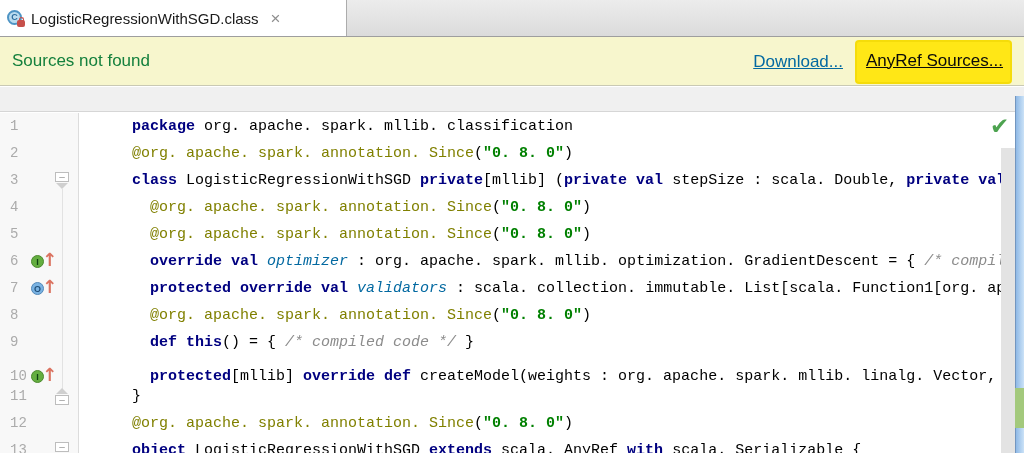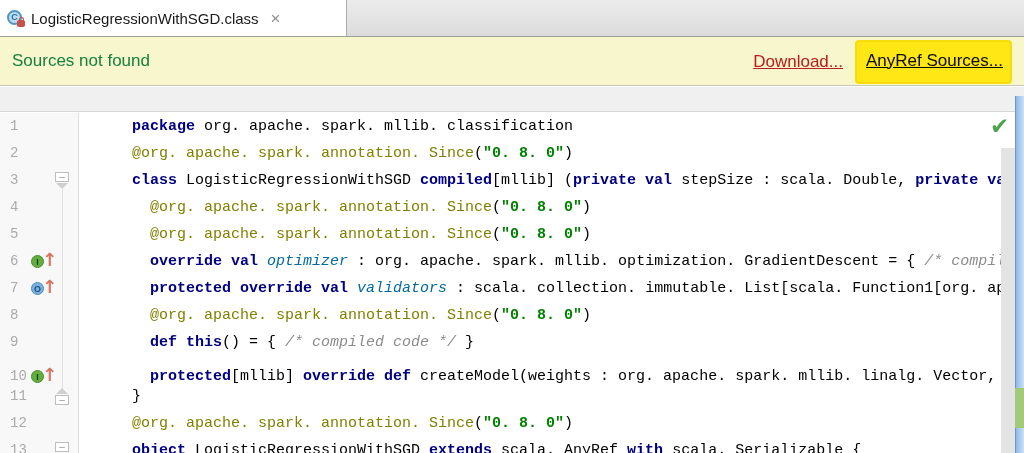--- a/index.html
+++ b/index.html
@@ -22,21 +22,21 @@
                      border-radius:2px; }
   .classicon .lock::before { content:""; position:absolute; left:1.5px; top:-3px; width:3px; height:3px;
                      border:1.5px solid #C7504B; border-bottom:none; border-radius:3px 3px 0 0; }
 
   
   .banner { position:absolute; left:0; top:37px; width:1024px; height:49px; background:#F7F6CD;
             border-bottom:1px solid #C9C9B4; display:flex; align-items:center; }
   .banner-msg { font-size:17px; color:#15803d; margin-left:12px; }
   .banner-links { position:absolute; right:14px; top:0; height:49px; display:flex; align-items:center; }
   .lnk { font-size:17px; text-decoration:underline; cursor:pointer; white-space:nowrap; }
-  .lnk-download { color:#b91c1c; margin-right:14px; }
+  .lnk-download { color:#0369a1; margin-right:14px; }
   .hl { background:#FFE716; box-shadow:0 0 0 2px #F5DC0A; border-radius:2px;
         padding:9px 7px 11px 9px; }
   .lnk-attach { color:#0A0A0A; }
 
   
   .band { position:absolute; left:0; top:87px; width:1024px; height:25px; background:#F0F0F0;
           border-bottom:1px solid #D6D6D6; }
 
   
   .editor { position:absolute; left:0; top:113px; width:1024px; height:340px; background:#FFFFFF; }
@@ -121,21 +121,21 @@
         </div>
         <div class="row" style="top: 27px;">
           <span class="ln">2</span>
           <span class="code"><span class="ann">@org. apache. spark. annotation. Since</span><span class="plain">(</span><span class="str">″0. 8. 0″</span><span class="plain">)</span></span>
         </div>
         <div class="row" style="top: 54px;">
           <span class="ln">3</span>
           <span class="fold down">
             <span class="sq">–</span>
           </span>
-          <span class="code"><span class="kw">class</span><span class="plain"> LogisticRegressionWithSGD </span><span class="kw">compiled</span><span class="plain">[mllib] (</span><span class="kw">private val</span><span class="plain"> stepSize : scala. Double, </span><span class="kw">private val</span><span class="plain"> nu</span></span>
+          <span class="code"><span class="kw">class</span><span class="plain"> LogisticRegressionWithSGD </span><span class="kw">private</span><span class="plain">[mllib] (</span><span class="kw">private val</span><span class="plain"> stepSize : scala. Double, </span><span class="kw">private val</span><span class="plain"> nu</span></span>
         </div>
         <div class="row" style="top: 81px;">
           <span class="ln">4</span>
           <span class="code"><span class="plain">  </span><span class="ann">@org. apache. spark. annotation. Since</span><span class="plain">(</span><span class="str">″0. 8. 0″</span><span class="plain">)</span></span>
         </div>
         <div class="row" style="top: 108px;">
           <span class="ln">5</span>
           <span class="code"><span class="plain">  </span><span class="ann">@org. apache. spark. annotation. Since</span><span class="plain">(</span><span class="str">″0. 8. 0″</span><span class="plain">)</span></span>
         </div>
         <div class="row" style="top: 135px;">

